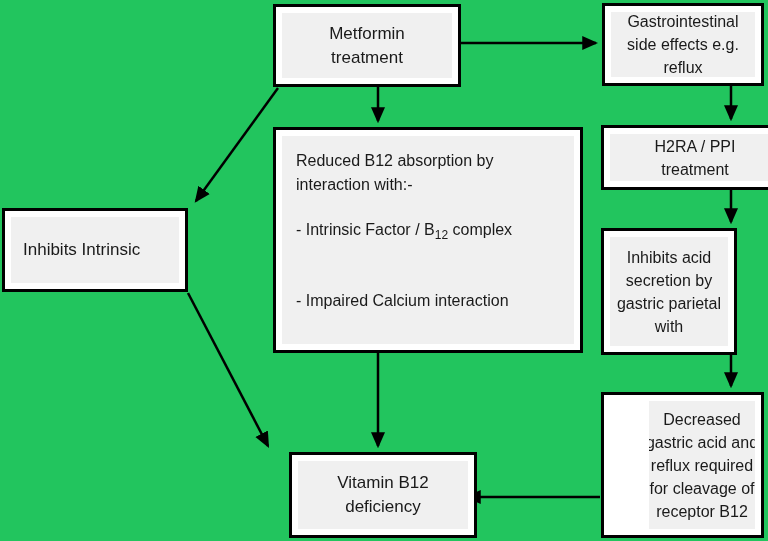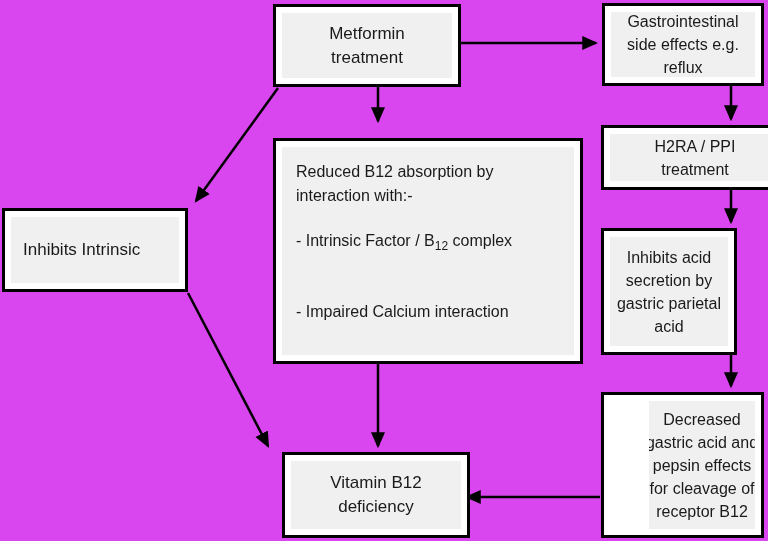--- a/index.html
+++ b/index.html
@@ -4,21 +4,21 @@
 <style>
   html, body {
     margin: 0;
     padding: 0;
     background: #ffffff;
   }
   #canvas {
     position: relative;
     width: 768px;
     height: 541px;
-    background: #d946ef;
+    background: #22c55e;
     font-family: "Liberation Sans", sans-serif;
     color: #1a1a1a;
     overflow: hidden;
   }
   .edges {
     position: absolute;
     left: 0;
     top: 0;
     width: 768px;
     height: 541px;
@@ -59,27 +59,27 @@
   .line.s {
     font-size: 16px;
     line-height: 23px;
   }
   .spacer { height: 21px; }
   sub { font-size: 12px; }
 
   
   .n-metformin   { left: 273px; top: 4px;   width: 188px; height: 83px; }
   .n-gi          { left: 602px; top: 3px;   width: 162px; height: 83px; }
-  .n-middle      { left: 273px; top: 138px; width: 310px; height: 226px; }
+  .n-middle      { left: 273px; top: 127px; width: 310px; height: 226px; }
   .n-inhibits-if { left: 2px;   top: 208px; width: 186px; height: 84px; }
   .n-inhibits-if .panel { padding-left: 12px; }
   .n-h2ra        { left: 601px; top: 125px; width: 188px; height: 65px; }
   .n-acid        { left: 601px; top: 228px; width: 136px; height: 127px; }
   .n-decreased   { left: 601px; top: 392px; width: 163px; height: 146px; padding-left: 39px; }
-  .n-b12         { left: 282px; top: 452px; width: 188px; height: 86px; }
+  .n-b12         { left: 289px; top: 452px; width: 188px; height: 86px; }
 </style>
 </head>
 <body>
 
 <div id="canvas">
 
   <svg class="edges" width="768" height="541" viewBox="0 0 768 541">
     <defs>
       <marker id="ah" viewBox="0 0 10 10" refX="8.6" refY="5" markerWidth="6.4" markerHeight="6.4" orient="auto" markerUnits="strokeWidth">
         <path d="M 0 0.6 L 10 5 L 0 9.4 Z" fill="#000000"></path>
@@ -138,29 +138,29 @@
       <div class="line s">H2RA / PPI</div>
       <div class="line s">treatment</div>
     </div>
   </div>
 
   <div class="node n-acid">
     <div class="panel">
       <div class="line s">Inhibits acid</div>
       <div class="line s">secretion by</div>
       <div class="line s">gastric parietal</div>
-      <div class="line s">acid</div>
+      <div class="line s">with</div>
     </div>
   </div>
 
   <div class="node n-decreased">
     <div class="panel">
       <div class="line s">Decreased</div>
       <div class="line s">gastric acid and</div>
-      <div class="line s">pepsin effects</div>
+      <div class="line s">reflux required</div>
       <div class="line s">for cleavage of</div>
       <div class="line s">receptor B12</div>
     </div>
   </div>
 
   <div class="node n-b12">
     <div class="panel">
       <div class="line">Vitamin B12</div>
       <div class="line">deficiency</div>
     </div>

